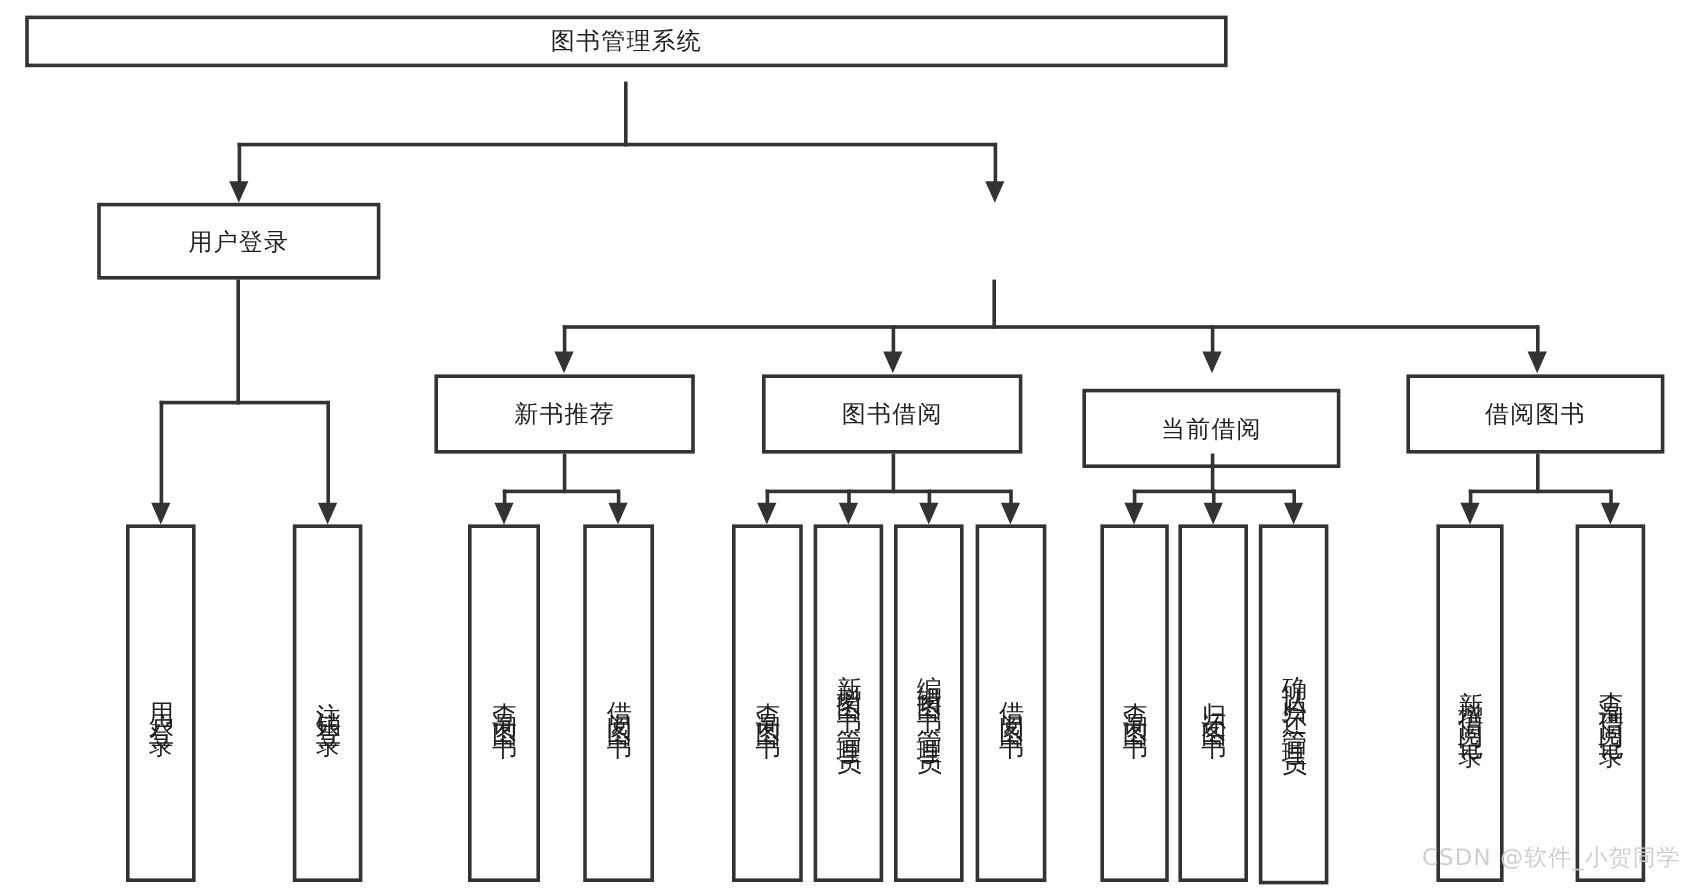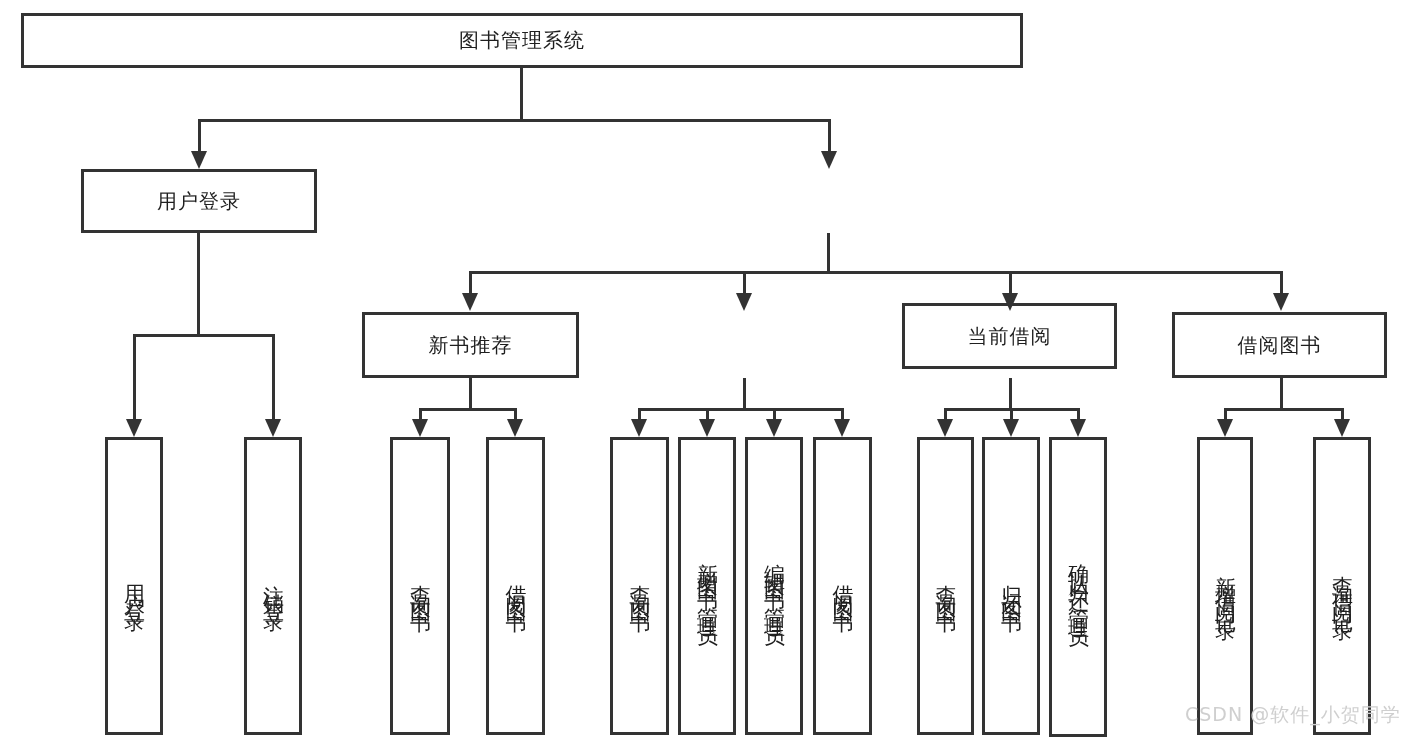--- a/index.html
+++ b/index.html
@@ -50,35 +50,38 @@
     color:var(--watermark);
     z-index:10;
     white-space:nowrap;
   }
 </style>
 </head>
 <body>
 
 <div class="stage">
 
-  <div class="node h" style="left:21px;top:13px;width:1002px;height:55px;">
+  <div class="node h" style="left:21px;top:13px;width:1002px;height:43px;">
     <span>图书管理系统</span>
   </div>
 
   <div class="node h" style="left:81px;top:169px;width:236px;height:64px;">
     <span>用户登录</span>
   </div>
 
 
   <div class="node h" style="left:362px;top:312px;width:217px;height:66px;">
     <span>新书推荐</span>
   </div>
 
+  <div class="node h" style="left:635px;top:312px;width:217px;height:66px;">
+    <span>图书借阅</span>
+  </div>
 
-  <div class="node h" style="left:902px;top:303px;width:215px;height:66px;">
+  <div class="node h" style="left:902px;top:324px;width:215px;height:66px;">
     <span>当前借阅</span>
   </div>
 
   <div class="node h" style="left:1172px;top:312px;width:215px;height:66px;">
     <span>借阅图书</span>
   </div>
 
   <div class="node leaf" style="left:105px;top:437px;width:58px;height:298px;">
     <span>用户登录</span>
   </div>

